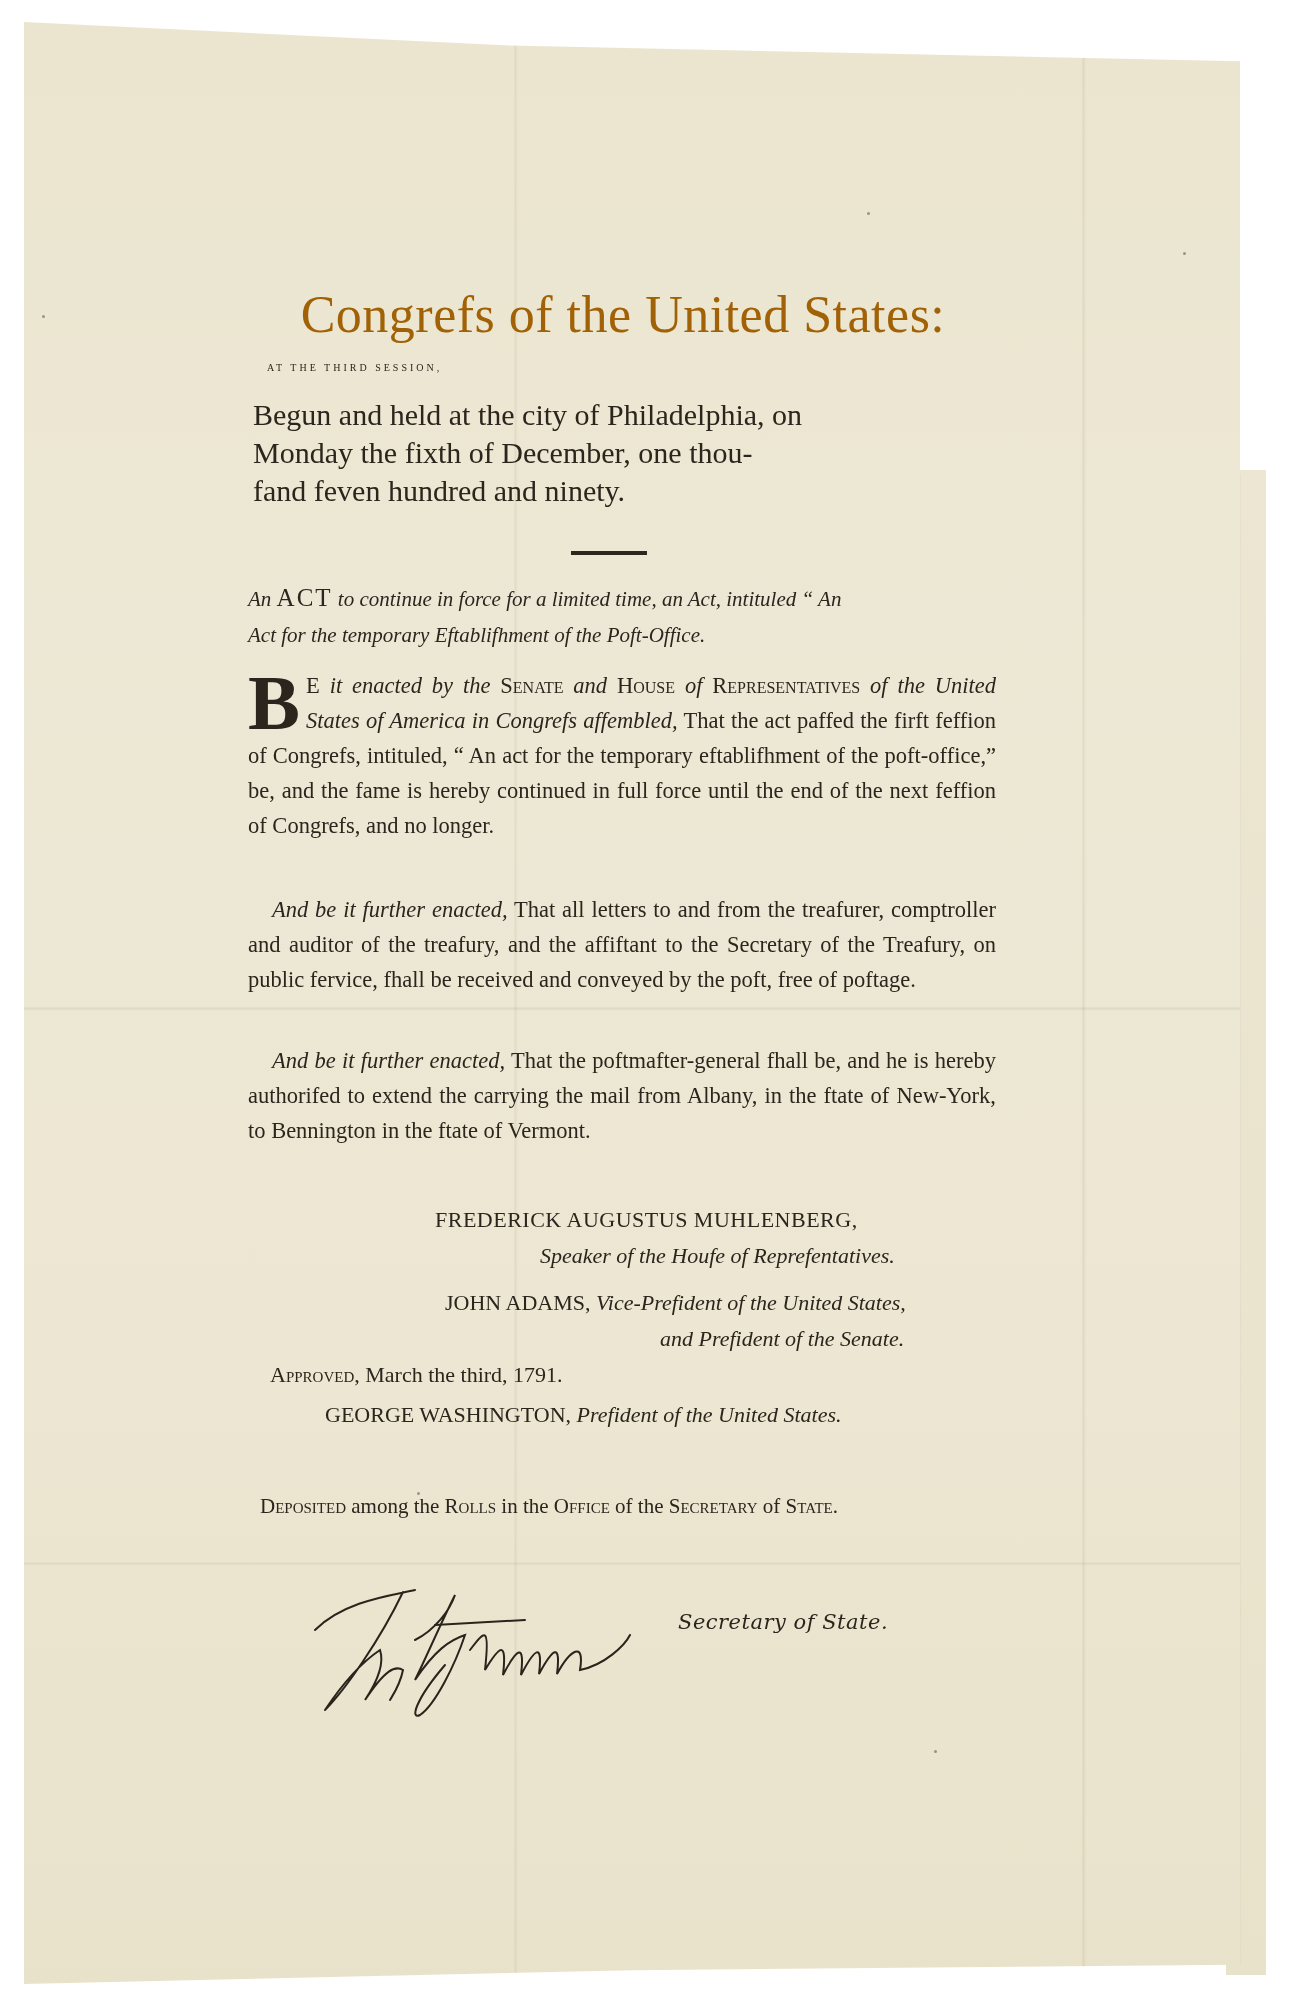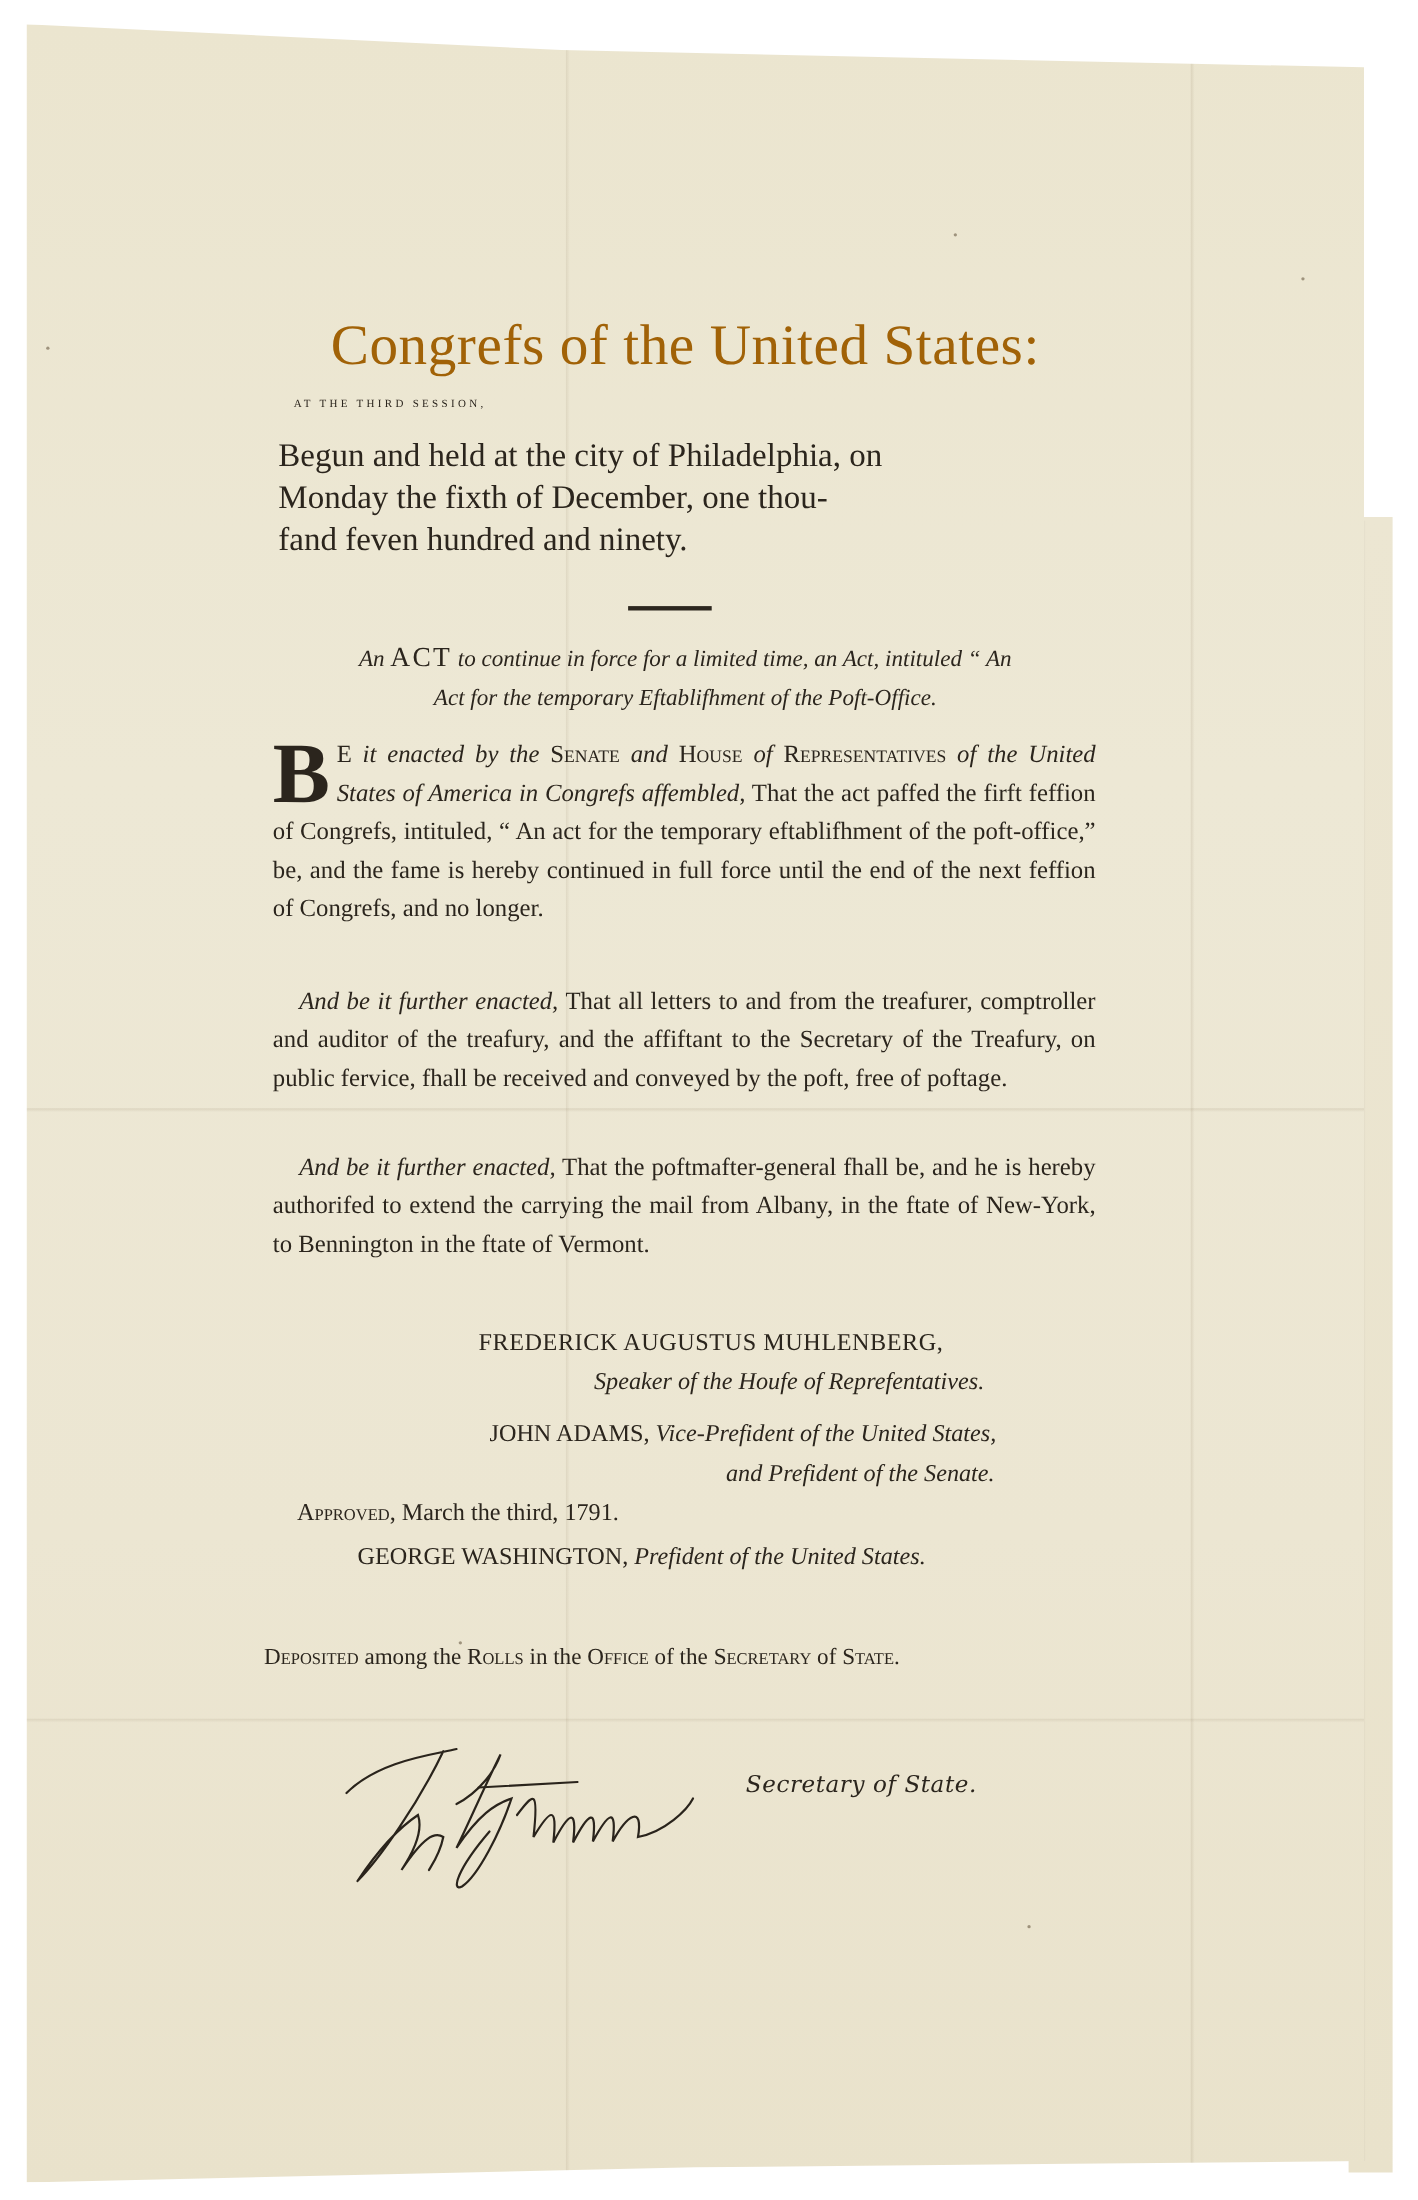--- a/index.html
+++ b/index.html
@@ -15,38 +15,38 @@
   }
   .paper-right-flap {
     position:absolute; left:1226px; top:470px; width:40px; height:1505px;
     background:linear-gradient(180deg,#ece6d2,#e9e2cb);
   }
   .doc { position:absolute; left:0; top:0; width:1289px; }
   .title { position:absolute; left:253px; top:285px; width:740px; text-align:center; font-size:52px; letter-spacing:0.5px; color:#a16207; }
   .session { position:absolute; left:267px; top:362px; width:740px; text-align:left; font-size:10px; letter-spacing:3px; font-variant:small-caps; text-transform:uppercase; }
   .begun { position:absolute; left:253px; top:396px; width:740px; text-align:left; font-size:30px; line-height:38px; }
   .rule { position:absolute; left:571px; top:551px; width:76px; height:4px; background:#2d271f; }
-  .act-title { position:absolute; left:248px; top:580px; width:750px; text-align:center; font-size:21px; line-height:36px; font-style:italic; }
+  .act-title { position:absolute; left:248px; top:580px; width:750px; text-align:left; font-size:21px; line-height:36px; font-style:italic; }
   .act-title .caps { font-style:normal; font-size:25px; letter-spacing:2px; }
   .para { position:absolute; left:248px; width:748px; font-size:22.5px; line-height:35px; text-align:justify; }
   .para i { font-style:italic; }
   .dropcap { float:left; font-size:78px; line-height:62px; margin:4px 6px 0 0; font-weight:bold; }
   .sc { font-variant:small-caps;text-align:center; }
   .p1 { top:668px; }
   .p2 { top:892px; text-indent:24px; }
   .p3 { top:1043px; text-indent:24px; }
   .sig-line { position:absolute; font-size:22px; white-space:nowrap; }
   .sig-line i { font-style:italic; }
   .muhlenberg { left:435px; top:1207px; letter-spacing:0.5px; }
   .speaker { left:540px; top:1243px; font-style:italic; }
   .adams { left:445px; top:1290px; }
   .adams2 { left:660px; top:1326px; font-style:italic; }
   .approved { left:270px; top:1362px; }
   .washington { left:325px; top:1402px; }
-  .deposited { position:absolute; left:240px; top:1492px; width:730px; font-size:21px; line-height:29px; text-align:justify; }
+  .deposited { position:absolute; left:260px; top:1492px; width:730px; font-size:21px; line-height:29px; text-align:justify; }
   .signature { position:absolute; left:285px; top:1570px; width:360px; height:150px; }
   .sec-state { position:absolute; left:678px; top:1610px; font-size:21px; font-style:italic; font-family:"DejaVu Serif",serif; letter-spacing:0.5px; }
   .speck { position:absolute; width:3px; height:3px; border-radius:50%; background:#6b5b44; opacity:0.6; }
 </style>
 </head>
 <body>
 
 <div class="paper-right-flap"></div>
 <div class="paper"></div>
 

